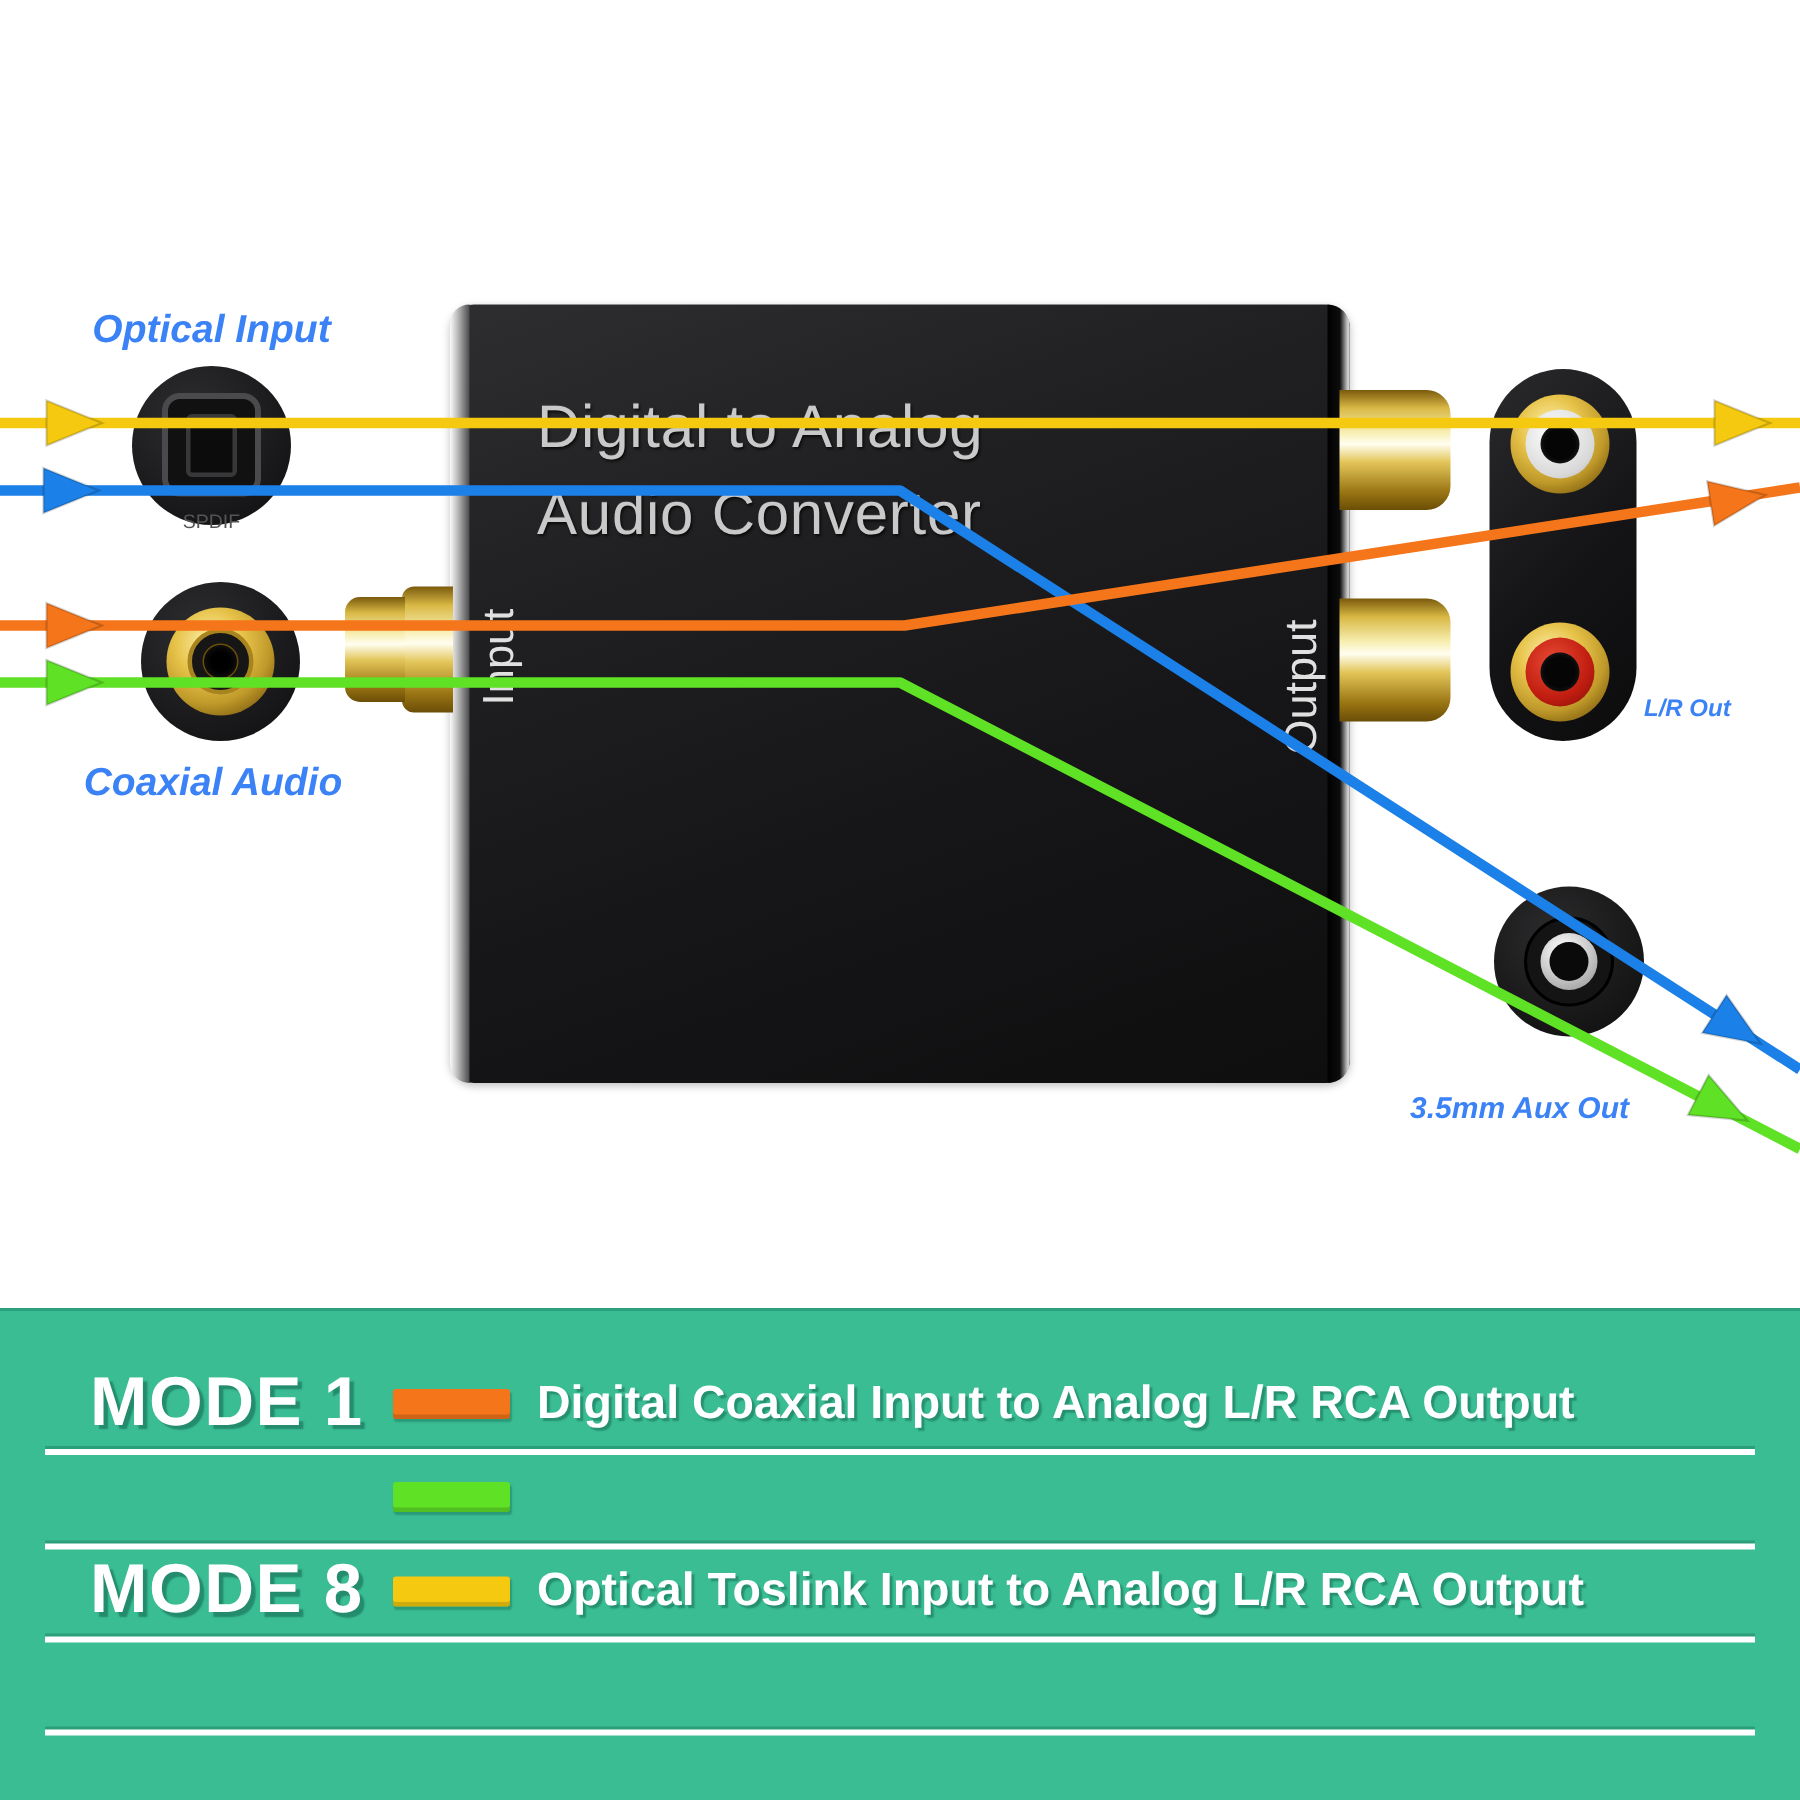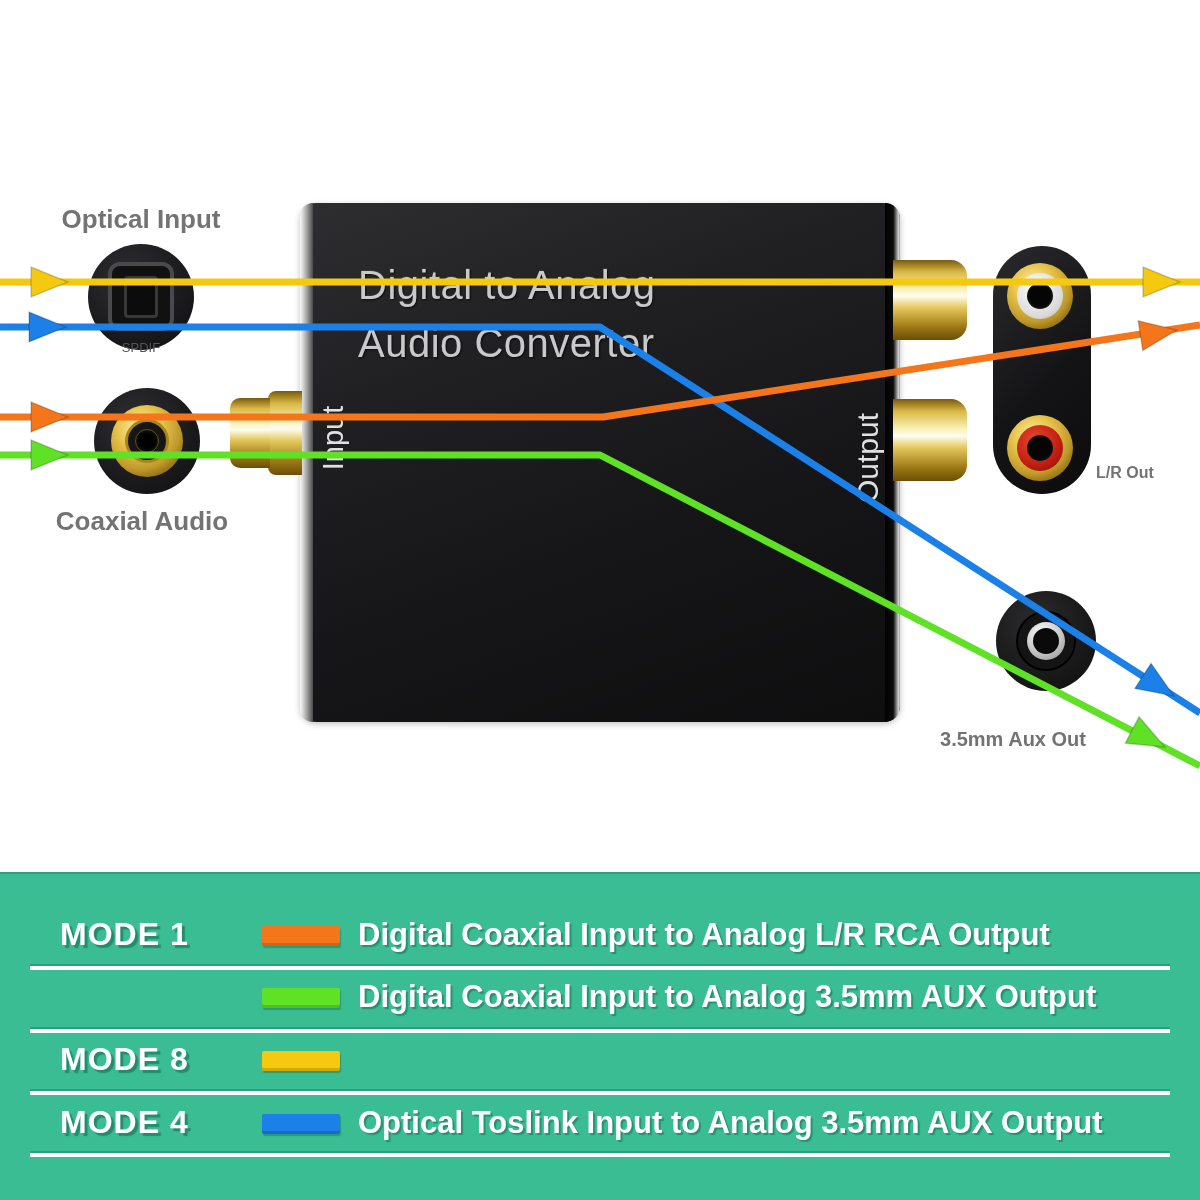--- a/index.html
+++ b/index.html
@@ -1,41 +1,41 @@
 <!DOCTYPE html>
 <html><head>
 <meta charset="utf-8">
 <style>
   html,body{margin:0;padding:0;background:#fff;}
   #stage{position:relative;width:1200px;height:1200px;background:#ffffff;overflow:hidden;
          font-family:"Liberation Sans","DejaVu Sans",sans-serif;}
   .abs{position:absolute;}
   .circ{position:absolute;border-radius:50%;box-sizing:border-box;}
-  .lbl{position:absolute;font-weight:bold;color:#737373;font-size:26px;text-align:center;z-index:40;}
+  .lbl{position:absolute;font-weight:bold;color:#3b82f6;font-size:26px;text-align:center;z-index:40;font-style:italic;}
 
   
   #device{position:absolute;left:300px;top:203px;width:600px;height:519px;border-radius:16px;
           background:linear-gradient(160deg,#2e2e30 0%,#202022 30%,#161618 62%,#0e0e0f 100%);
           box-shadow:0 2px 6px rgba(0,0,0,.25);z-index:5;}
   #device .edge-left{position:absolute;left:0;top:0;width:13px;height:100%;border-radius:16px 0 0 16px;
           background:linear-gradient(90deg,#fafafa 0%,#b9b9b9 40%,#4a4a4a 100%);}
   #device .edge-right{position:absolute;right:0;top:0;width:15px;height:100%;border-radius:0 16px 16px 0;
           background:linear-gradient(90deg,#000 0%,#0d0d0d 55%,#d9d9d9 92%,#8f8f8f 100%);}
   .dev-title{position:absolute;font-size:40px;letter-spacing:.5px;color:#c9c9c9;white-space:nowrap;
           text-shadow:1px 1px 2px rgba(0,0,0,.7),0 -1px 0 rgba(255,255,255,.08);}
   .vtext{position:absolute;display:flex;align-items:center;justify-content:center;color:#e0e0e0;
           transform:rotate(-90deg);z-index:20;white-space:nowrap;}
 
   .gold{background:linear-gradient(180deg,#7a5a0c 0%,#d9b845 15%,#f7eeb0 35%,#fffef0 45%,#e3c65a 60%,#9a7513 85%,#6b4e07 100%);}
   .goldring{background:radial-gradient(circle at 40% 33%,#fdf2b0 0%,#e7c34a 35%,#c09a2a 62%,#7d5c0e 86%,#5f450a 100%);}
 
   
   #modes{position:absolute;left:0;top:872px;width:1200px;height:328px;z-index:70;border-top:2px solid #2aa17c;}
   .mode-row{position:absolute;left:0;width:100%;height:62px;}
-  .mode-name{position:absolute;left:60px;top:50%;transform:translateY(-54%);font-size:32px;font-weight:bold;
+  .mode-name{position:absolute;left:60px;top:50%;transform:translateY(-54%);font-size:46px;font-weight:bold;
           color:#fff;letter-spacing:1px;white-space:nowrap;text-shadow:3px 3px 1px rgba(13,92,72,.5);}
   .mode-swatch{position:absolute;left:262px;top:50%;transform:translateY(-50%);width:78px;height:20px;border-radius:2px;
           box-shadow:inset 0 -3px 0 rgba(0,0,0,.15),1px 2px 1px rgba(13,92,72,.35);}
   .mode-desc{position:absolute;left:358px;top:50%;transform:translateY(-52%);font-size:31px;font-weight:bold;
           color:#fff;white-space:nowrap;text-shadow:2px 2px 1px rgba(13,92,72,.45);}
   .divider{position:absolute;left:30px;width:1140px;height:4px;background:#fff;
           box-shadow:0 -2px 0 rgba(16,100,78,.35);}
   svg{position:absolute;left:0;top:0;z-index:60;pointer-events:none;}
 </style>
 </head>
@@ -115,29 +115,24 @@
 
   <div id="modes" style="background-color: rgb(58, 189, 147);">
     <div class="mode-row" style="top:31px;">
       <div class="mode-name">MODE 1</div>
       <div class="mode-swatch" style="background-color: rgb(245, 118, 26);"></div>
       <div class="mode-desc">Digital Coaxial Input to Analog L/R RCA Output</div>
     </div>
     <div class="divider" style="top:92px;"></div>
     <div class="mode-row" style="top:93px;">
       <div class="mode-swatch" style="background-color: rgb(95, 225, 37);"></div>
-      <div class="mode-desc">Digital Coaxial Input to Analog 3.5mm AUX Output</div>
     </div>
     <div class="divider" style="top:155px;"></div>
     <div class="mode-row" style="top:156px;">
       <div class="mode-name">MODE 8</div>
       <div class="mode-swatch" style="background-color: rgb(245, 201, 15);"></div>
+      <div class="mode-desc">Optical Toslink Input to Analog L/R RCA Output</div>
     </div>
     <div class="divider" style="top:217px;"></div>
-    <div class="mode-row" style="top:219px;">
-      <div class="mode-name">MODE 4</div>
-      <div class="mode-swatch" style="background-color: rgb(27, 128, 232);"></div>
-      <div class="mode-desc">Optical Toslink Input to Analog 3.5mm AUX Output</div>
-    </div>
     <div class="divider" style="top:279px;"></div>
   </div>
 
 </div>
 
 </body></html>

